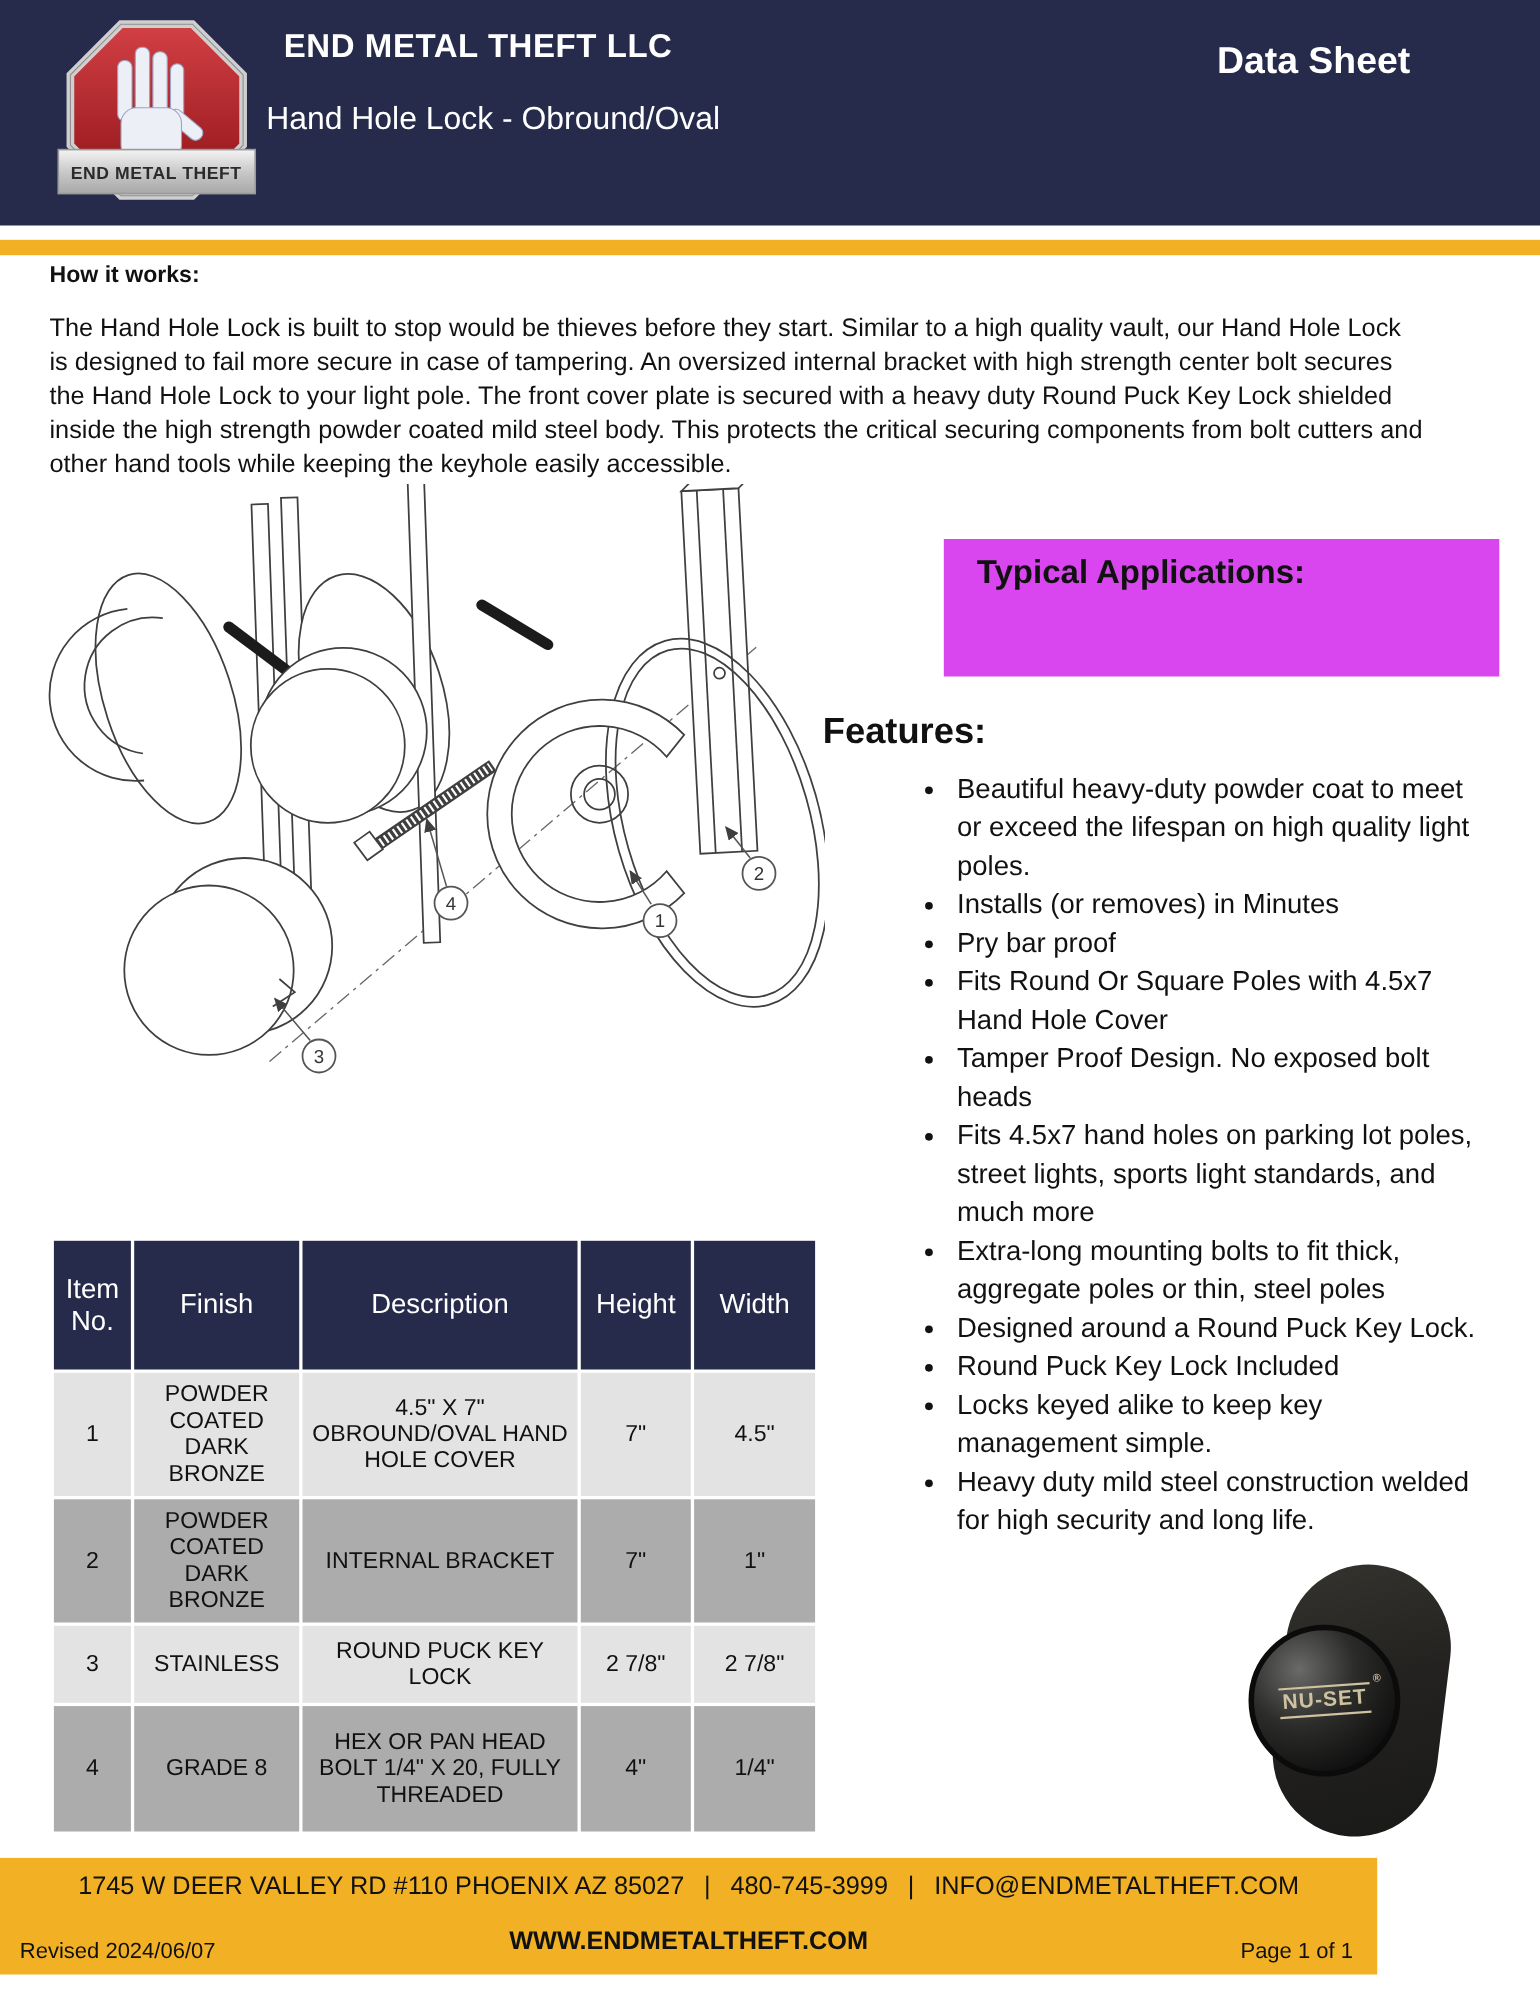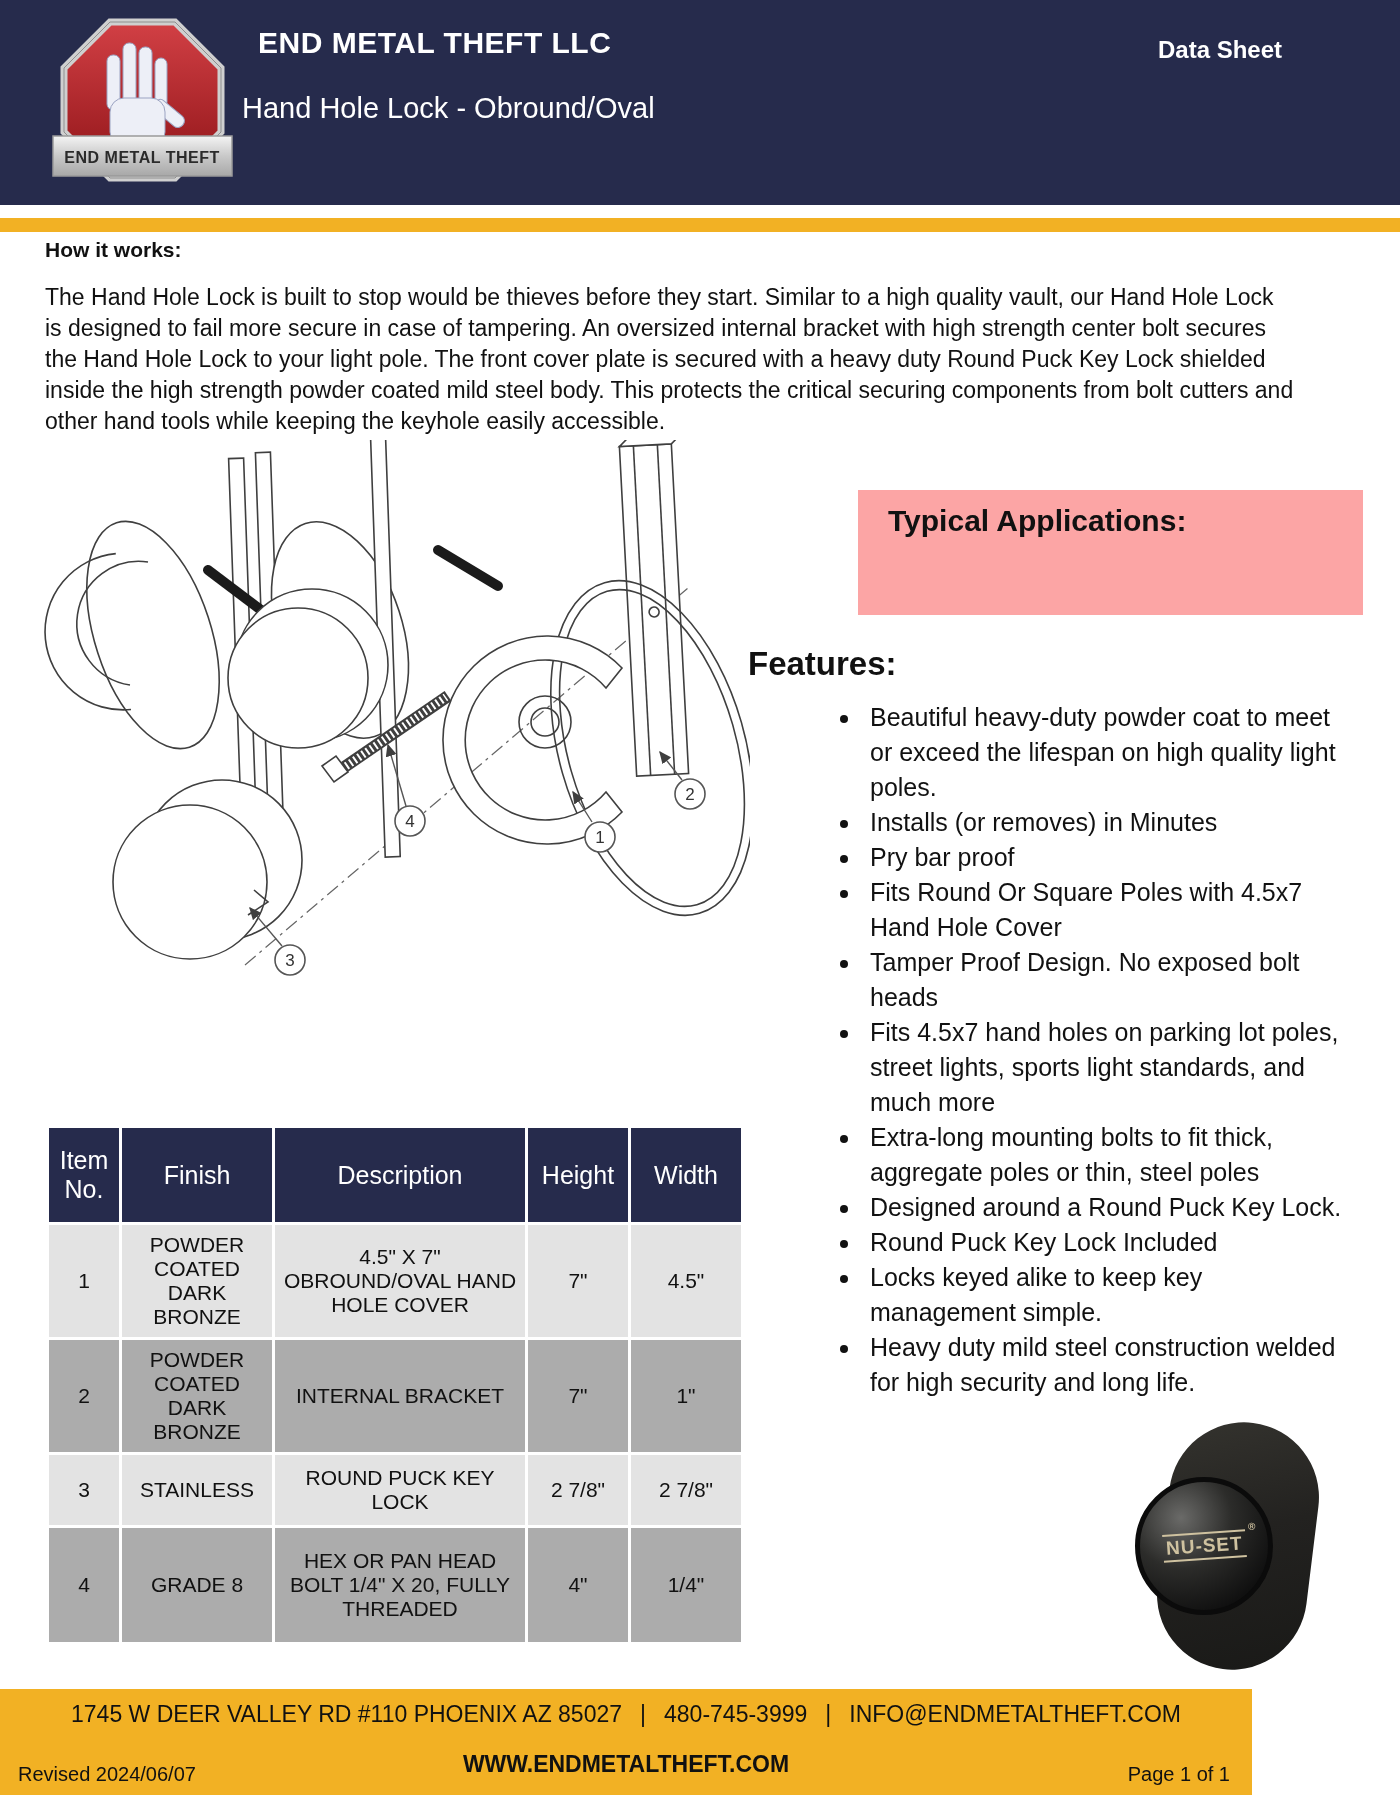--- a/index.html
+++ b/index.html
@@ -12,38 +12,38 @@
   .abs { position:absolute; }
 
   
   .header { left:0; top:0; width:1400px; height:205px; background:#262b4c; }
   .gold-stripe { left:0; top:218px; width:1400px; height:14px; background:#f2b124; }
   .logo { left:50px; top:10px; width:185px; height:190px; }
   .company-title { left:258px; top:26px; font-size:30px; font-weight:bold; color:#fff; letter-spacing:.5px; }
   .product-title { left:242px; top:92px; font-size:29px; color:#fff; font-weight:400; }
   .part-line { left:258px; top:140px; font-size:33px; color:#fff; }
   .part-number { color:#fdb71a; font-weight:bold; }
-  .doc-type { right:118px; top:36px; font-size:24px; font-weight:bold; color:#fff; }
+  .doc-type { right:118px; top:36px; font-size:34px; font-weight:bold; color:#fff; }
 
   
   .hiw-title { left:45px; top:238px; font-size:21px; font-weight:bold; }
   .hiw-body { left:45px; top:282px; width:1250px; font-size:23px; line-height:31px; }
 
   
   .diagram { left:40px; top:440px; width:710px; height:550px; }
   .dwg { stroke:#3f3f3f; stroke-width:1.6; fill:#ffffff; }
   .dwg-n { stroke:#3f3f3f; stroke-width:1.6; fill:none; }
   .rod { stroke:#1b1b1b; stroke-width:10; stroke-linecap:round; }
   .callout-circle { fill:#fff; stroke:#555; stroke-width:1.6; }
   .callout-num { font-size:17px; fill:#333; text-anchor:middle; }
   .leader { stroke:#555; stroke-width:1.4; fill:none; }
   .cline { stroke:#666; stroke-width:1.2; fill:none; stroke-dasharray:14 5 3 5; }
 
   
-  .apps-box { left:858px; top:490px; width:505px; height:125px; background:#fca5a5; }
+  .apps-box { left:858px; top:490px; width:505px; height:125px; background:#d946ef; }
   .apps-title { left:30px; top:14px; font-size:30px; font-weight:bold; position:absolute; }
   .apps-list { position:absolute; left:72px; top:58px; font-size:25px; list-style:disc; }
   .apps-list li { margin-bottom:6px; padding-left:6px; }
 
   
   .features-title { left:748px; top:645px; font-size:33px; font-weight:bold; }
   .features-list { left:862px; top:700px; width:485px; font-size:25px; line-height:35px; list-style:disc; }
   .features-list li { padding-left:8px; }
 
   
@@ -55,21 +55,21 @@
   .spec-table td {
     font-size:21px; text-align:center; vertical-align:middle; padding:6px 8px;
   }
   .row-light td { background:#e3e3e3; }
   .row-dark td { background:#acacac; }
   .col-item { width:70px; }
   .col-finish { width:150px; }
   .col-desc { width:250px; }
   .col-height { width:100px; }
   .col-width { width:110px; }
-  .spec-table th.col-item { height:94px; }
+  .spec-table th.col-item { height:117px; }
   .r1 td { height:112px; }
   .r2 td { height:112px; }
   .r3 td { height:70px; }
   .r4 td { height:114px; }
 
   
   .photo { left:1135px; top:1422px; width:185px; height:250px; }
   .photo-plate {
     position:absolute; left:28px; top:0; width:150px; height:248px;
     background:linear-gradient(160deg,#35342f 0%, #232220 45%, #191917 100%);

